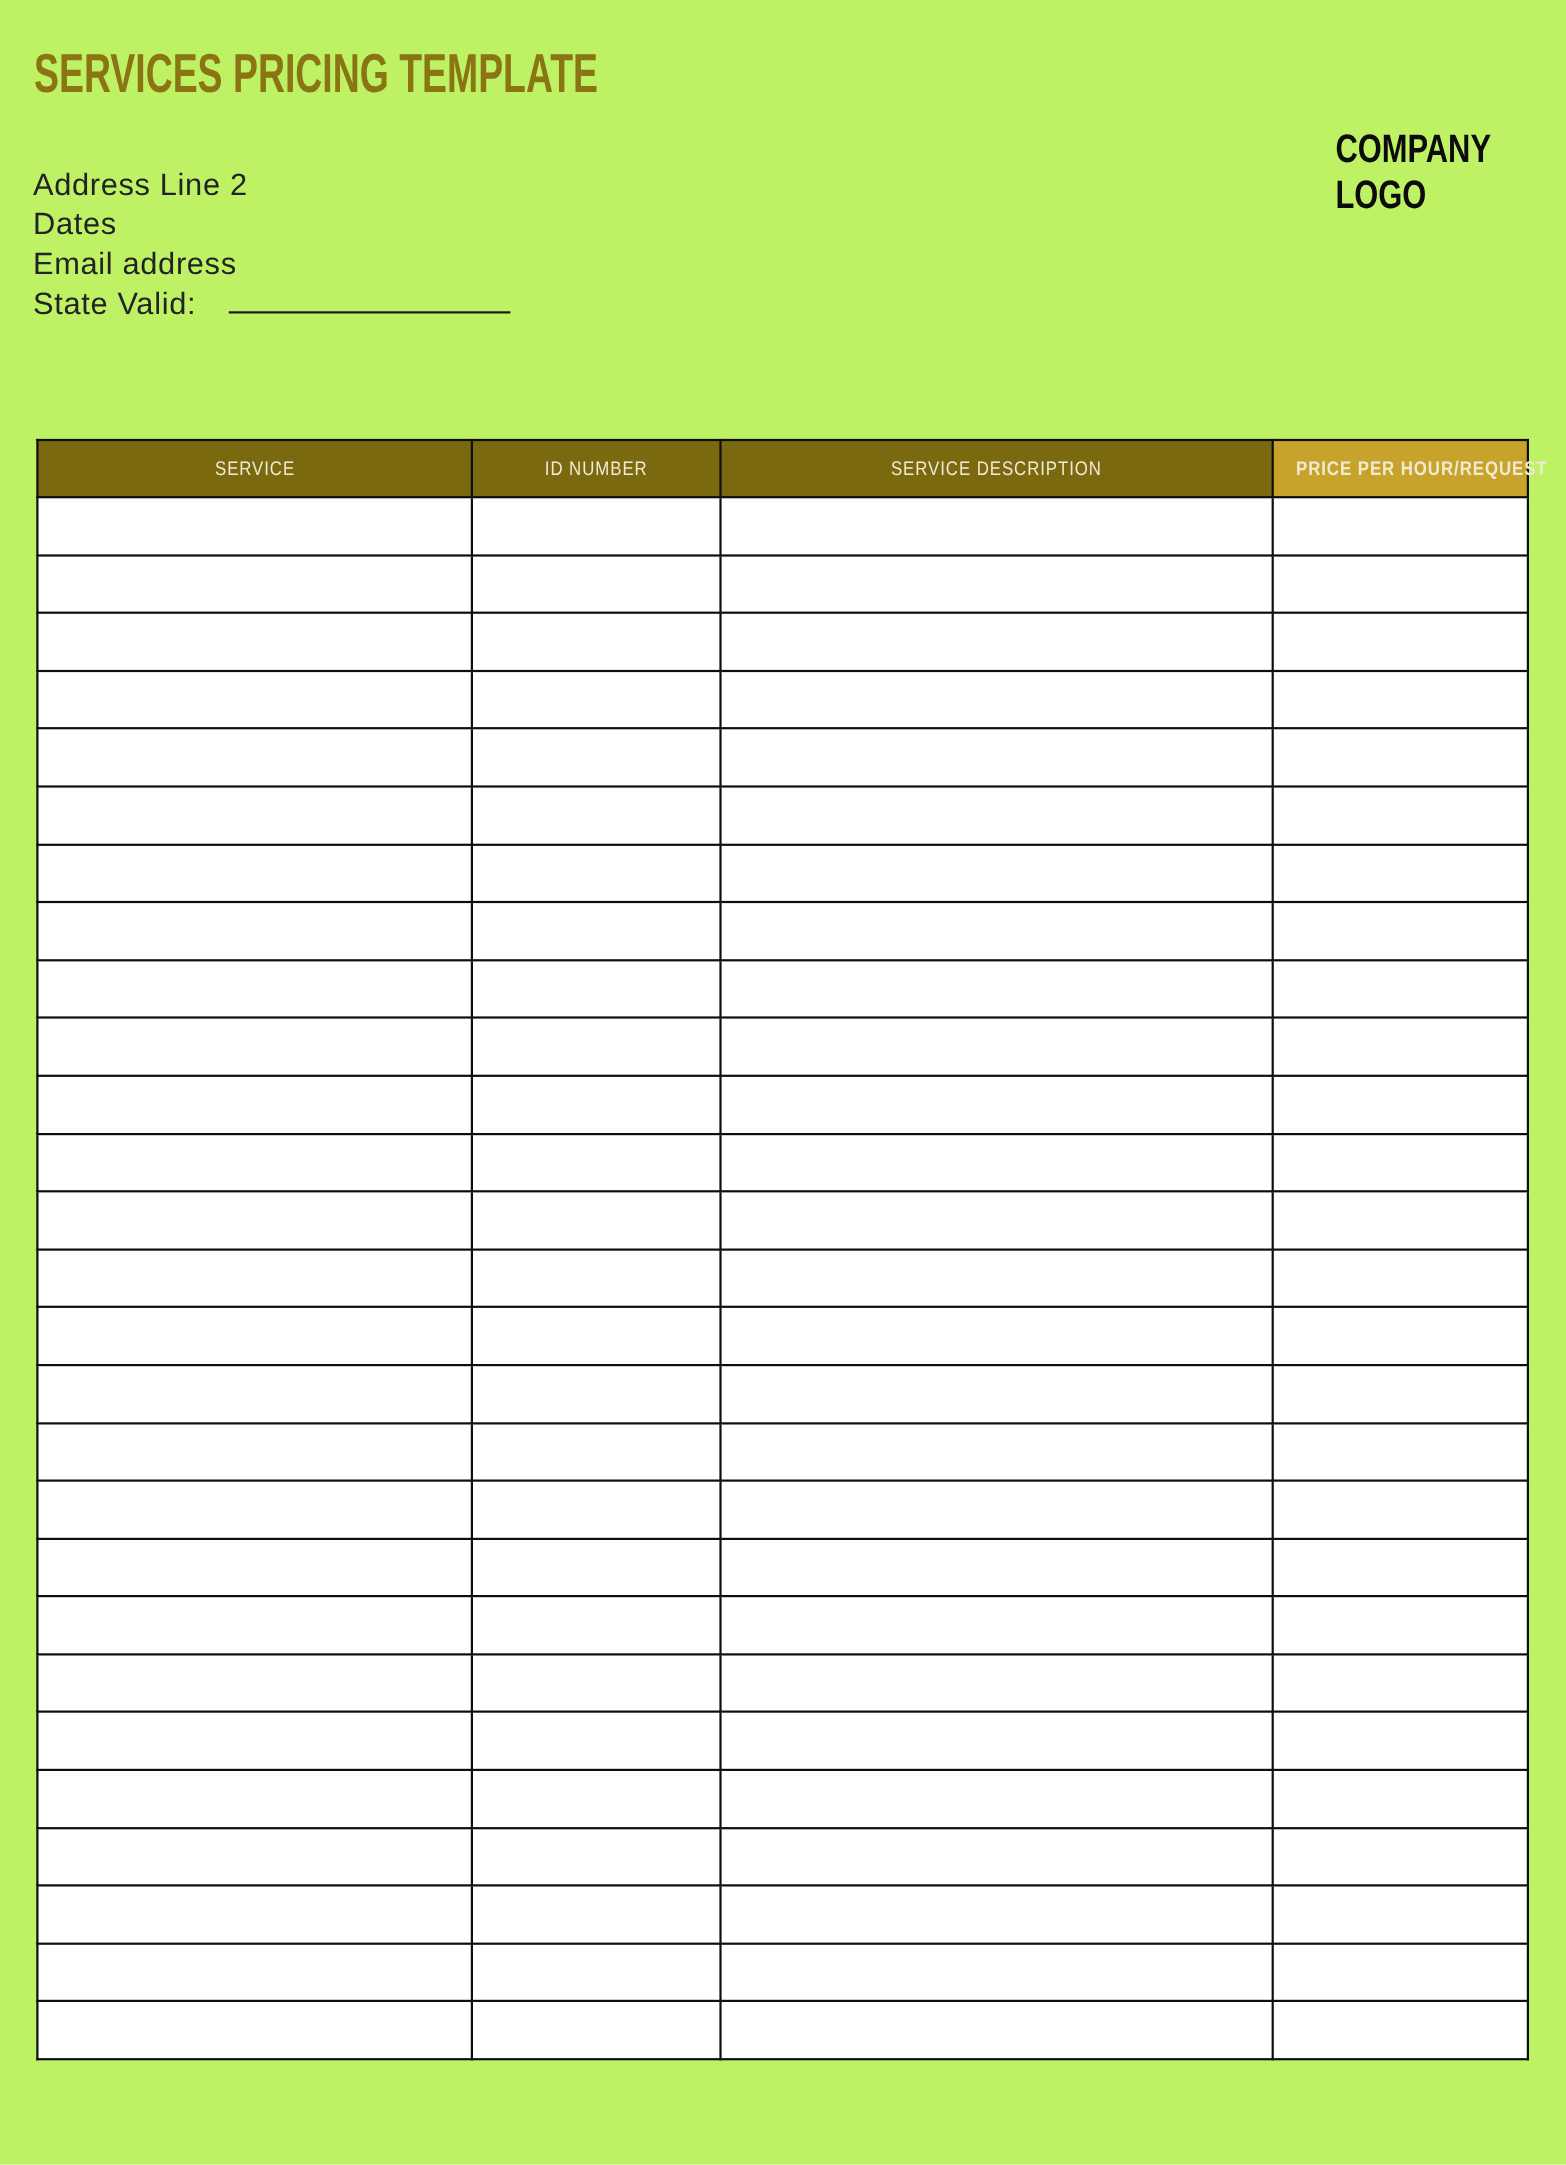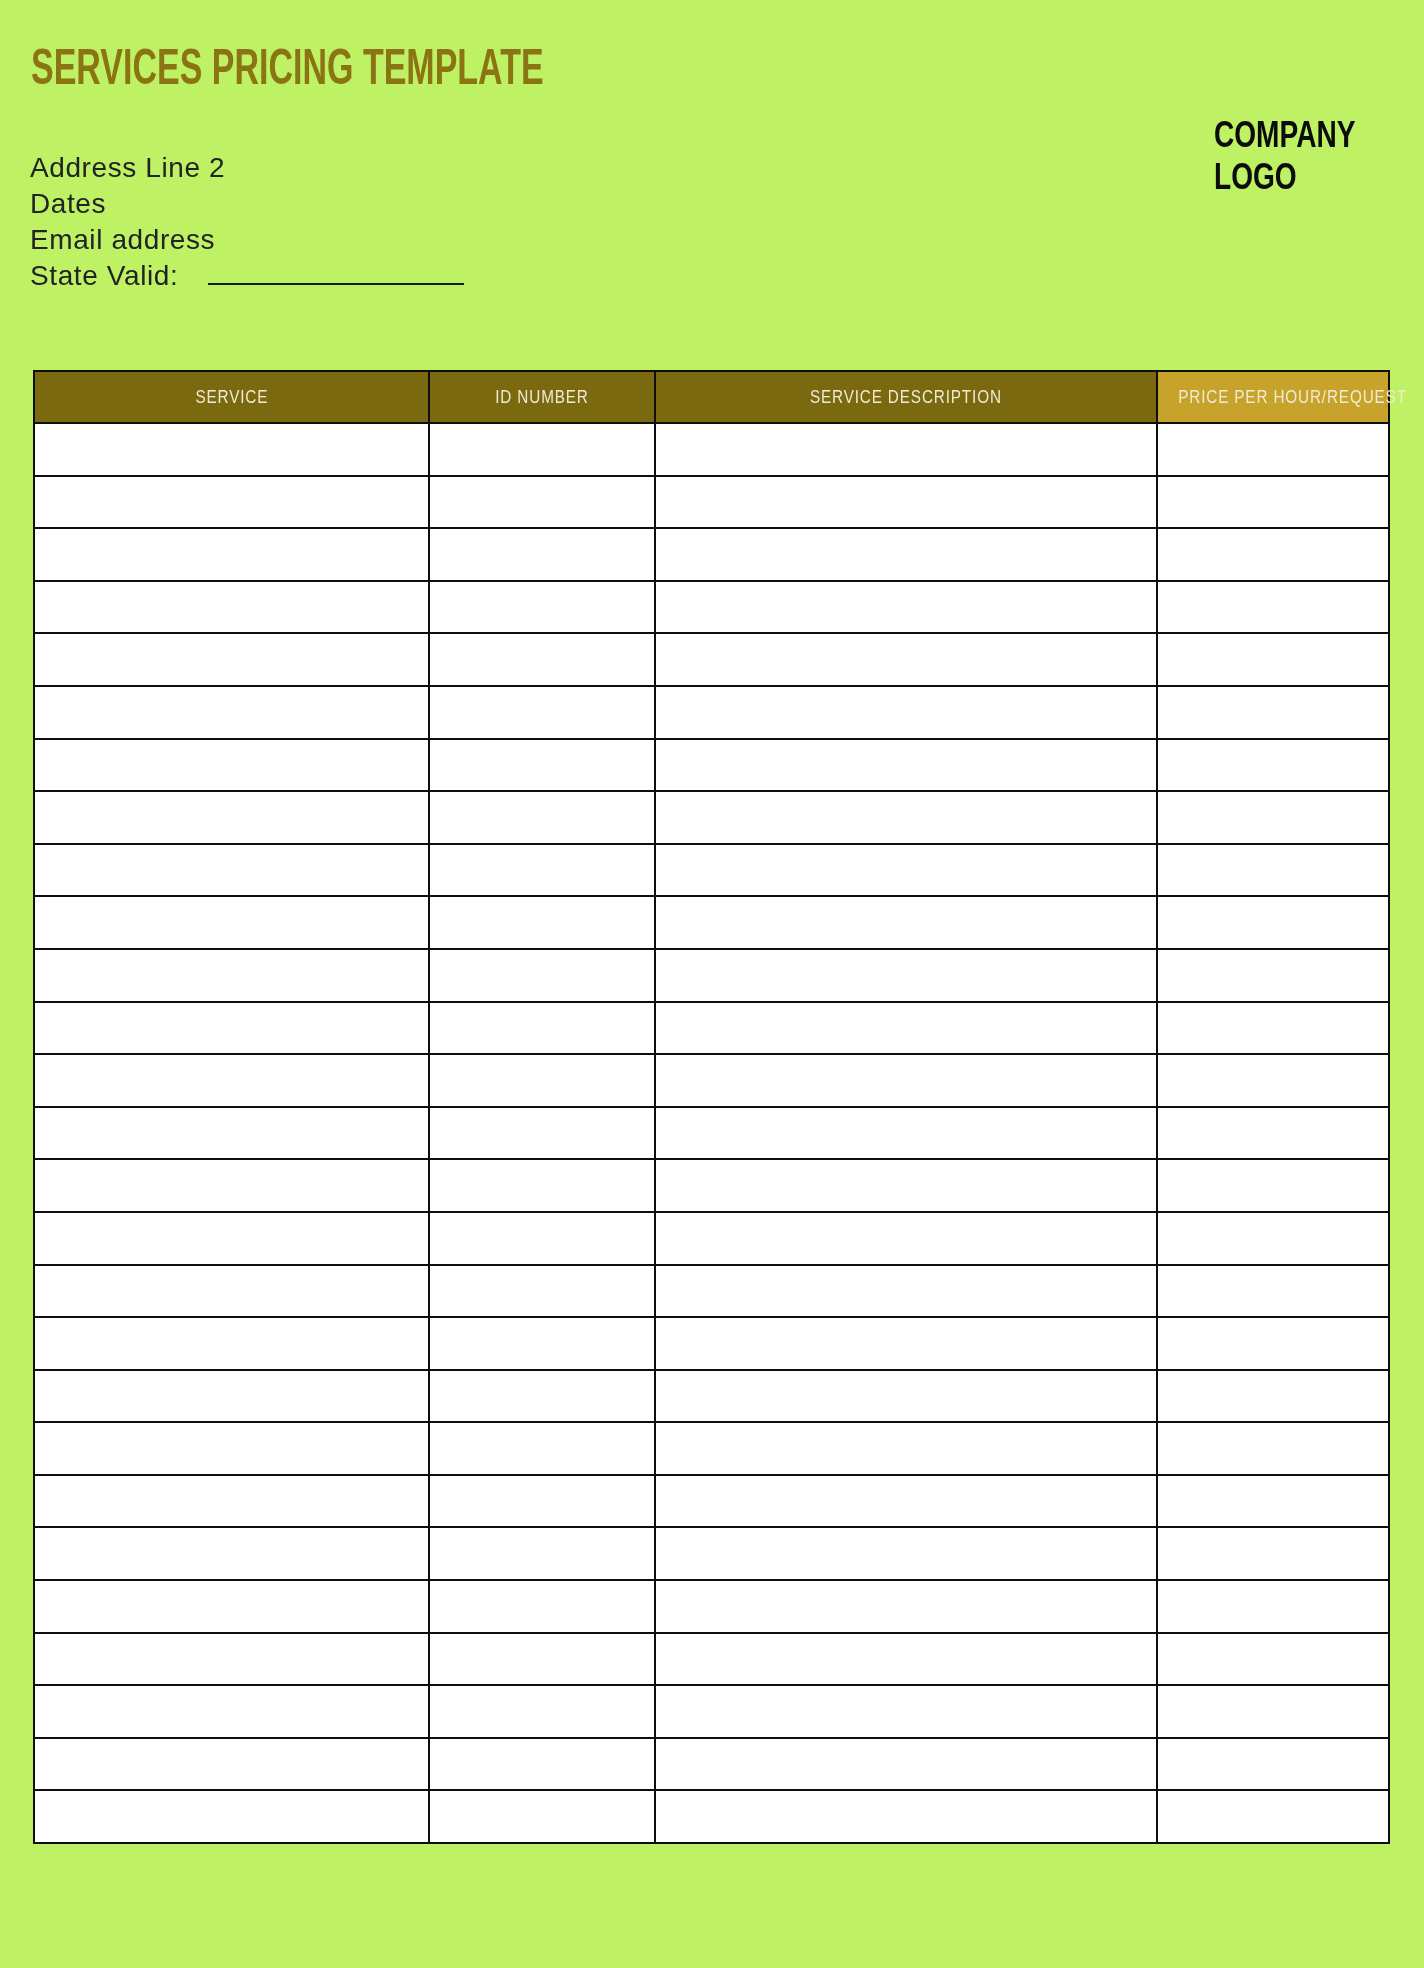--- a/index.html
+++ b/index.html
@@ -36,33 +36,33 @@
     color:var(--text);
   }
   .address .line{white-space:nowrap;}
   .dates-row{white-space:nowrap;}
   .blank-rule{
     display:inline-block;width:256px;height:18px;
     border-bottom:2.5px solid #191919;margin-left:30px;
   }
 
   table.pricing{
-    position:absolute;left:33px;top:370px;width:1355px;
+    position:absolute;left:33px;top:399px;width:1355px;
     border-collapse:collapse;table-layout:fixed;
   }
   table.pricing th, table.pricing td{
     border:2px solid var(--border);padding:0;
   }
   table.pricing thead th{
     height:52px;background:var(--header-olive);
     color:var(--header-text);font-weight:400;font-size:18px;
     letter-spacing:1px;text-align:center;vertical-align:middle;
     white-space:nowrap;
   }
-  table.pricing thead th.gold{background:var(--header-gold);}
+  table.pricing thead th.gold{background:var(--header-gold);font-weight:bold;}
   table.pricing thead th .cond{display:inline-block;transform:scaleX(0.85);}
   table.pricing tbody td{height:52.6px;background:#ffffff;}
 </style>
 </head>
 <body>
 
 <div class="page">
 
   <h1 class="title">SERVICES PRICING TEMPLATE</h1>
 

